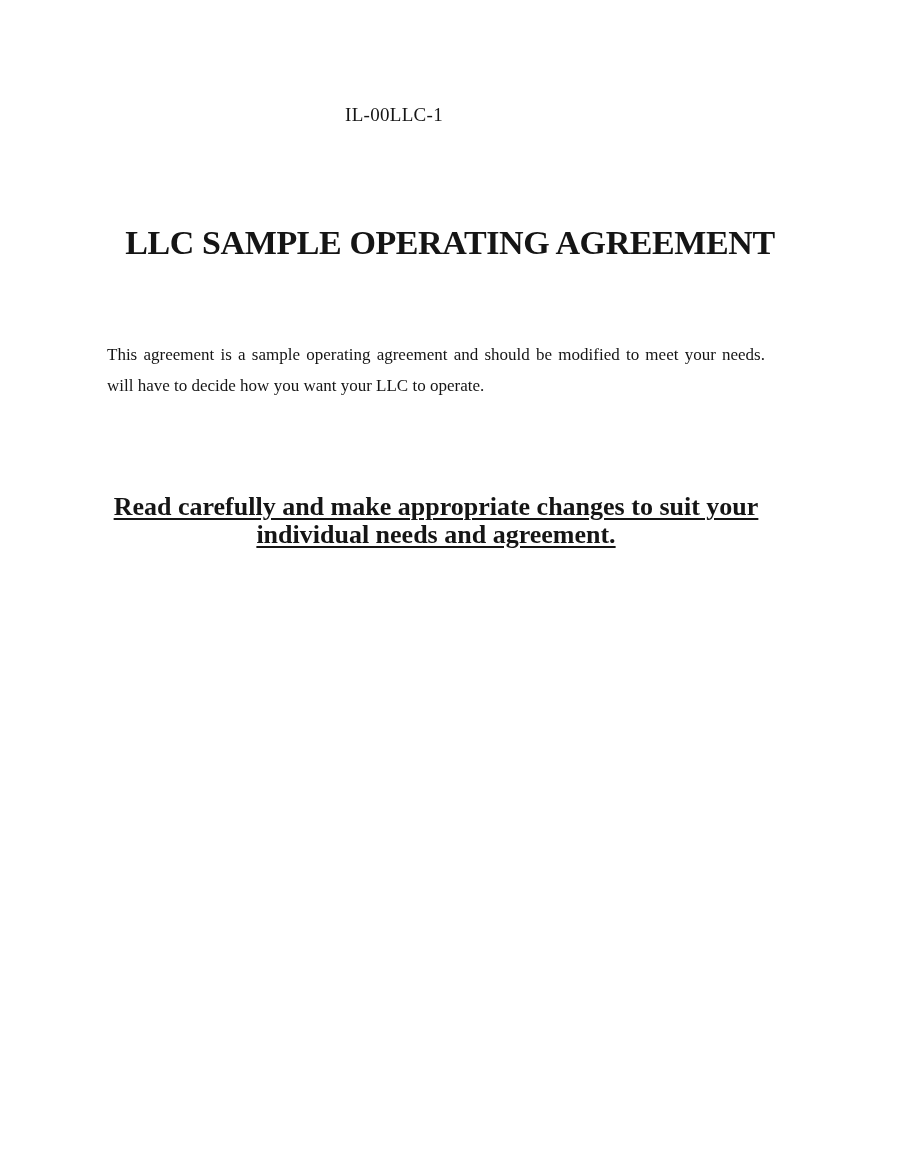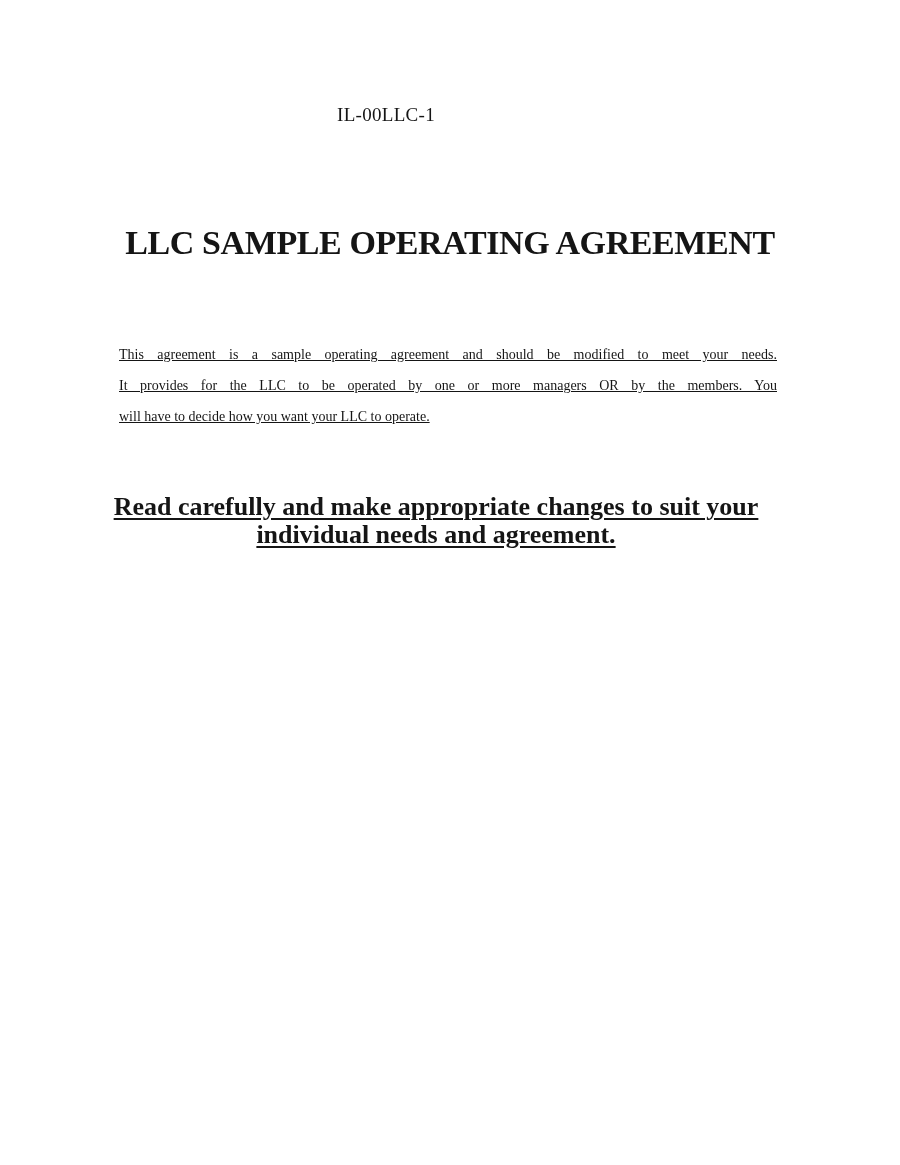--- a/index.html
+++ b/index.html
@@ -12,21 +12,21 @@
     width: 900px;
     height: 1165px;
     background: #ffffff;
     overflow: hidden;
     font-family: "Liberation Serif", "DejaVu Serif", serif;
     color: #151515;
   }
   .doc-code {
     position: absolute;
     top: 104px;
-    left: 0;
+    left: 8px;
     width: 772px;
     text-align: center;
     font-size: 19px;
     letter-spacing: 0.3px;
     line-height: 22px;
   }
   .doc-title {
     position: absolute;
     top: 199px;
     left: 0;
@@ -34,25 +34,24 @@
     text-align: center;
     font-weight: bold;
     font-size: 34px;
     letter-spacing: -0.4px;
     line-height: 41px;
     white-space: nowrap;
   }
   .intro {
     position: absolute;
     top: 339px;
-    left: 119px;
+    left: 107px;
     width: 658px;
-    font-size: 14px;
+    font-size: 17px;
     line-height: 31px;
-    text-decoration: underline;
   }
   .intro .line {
     width: 658px;
   }
   .intro .line.justified {
     text-align: justify;
     text-align-last: justify;
   }
   .intro .line.last {
     text-align: left;
@@ -77,21 +76,20 @@
 <body>
 
 <div class="page">
 
   <div class="doc-code">IL-00LLC-1</div>
 
   <h1 class="doc-title">LLC SAMPLE OPERATING AGREEMENT</h1>
 
   <div class="intro">
     <div class="line justified">This agreement is a sample operating agreement and should be modified to meet your needs.</div>
-    <div class="line justified">It provides for the LLC to be operated by one or more managers OR by the members. You</div>
     <div class="line last">will have to decide how you want your LLC to operate.</div>
   </div>
 
   <div class="notice">
     <div class="line">Read carefully and make appropriate changes to suit your</div>
     <div class="line">individual needs and agreement.</div>
   </div>
 
 </div>
 

